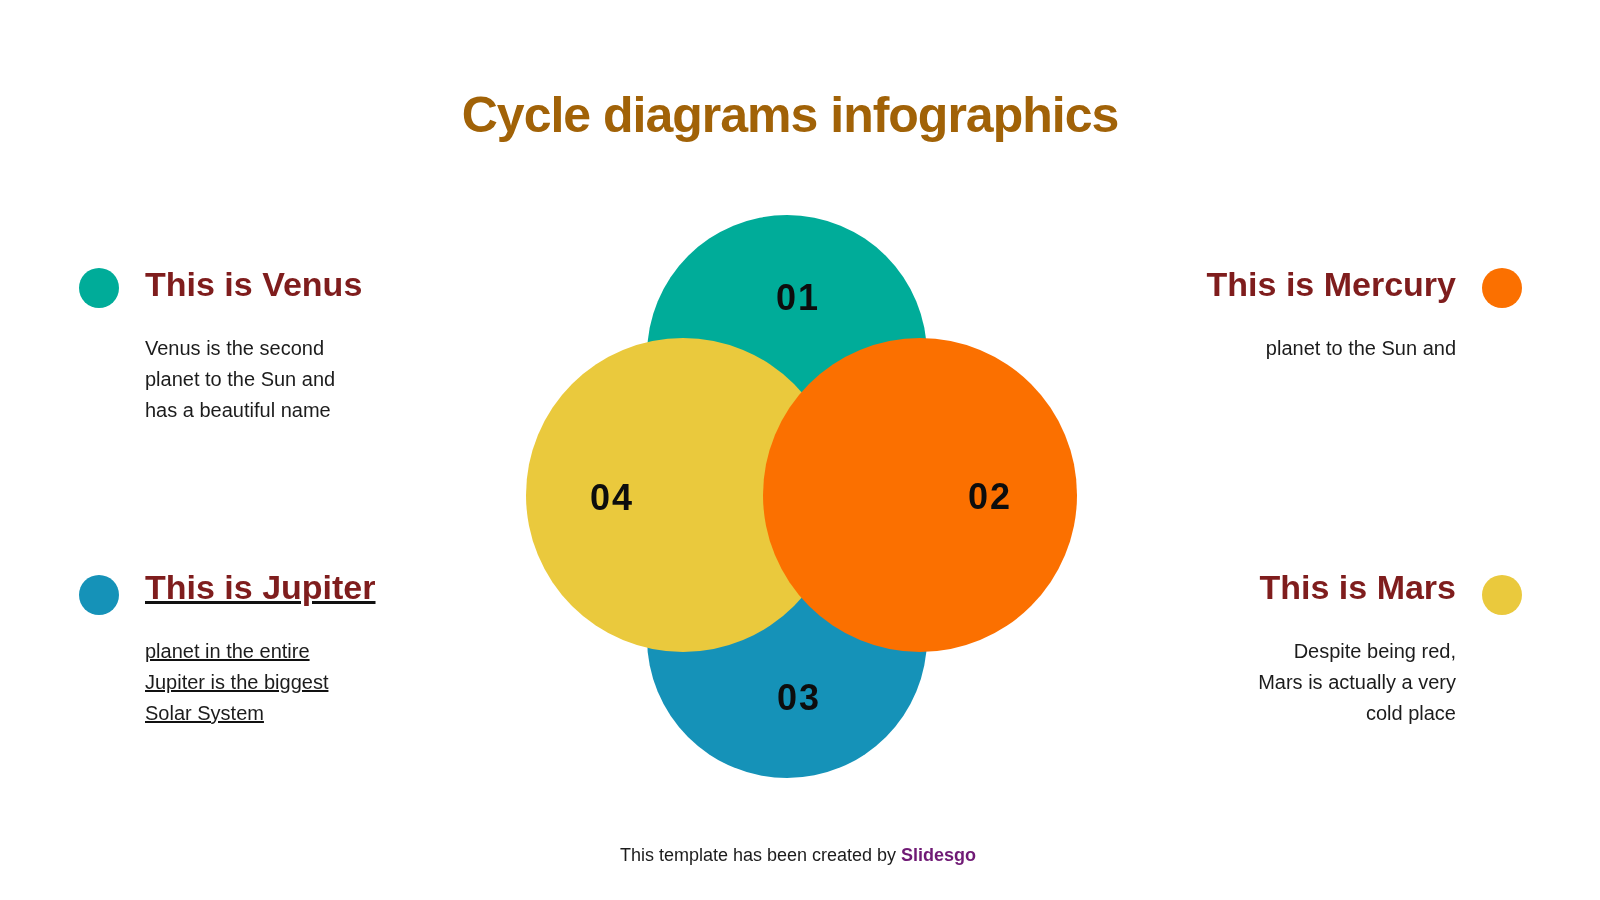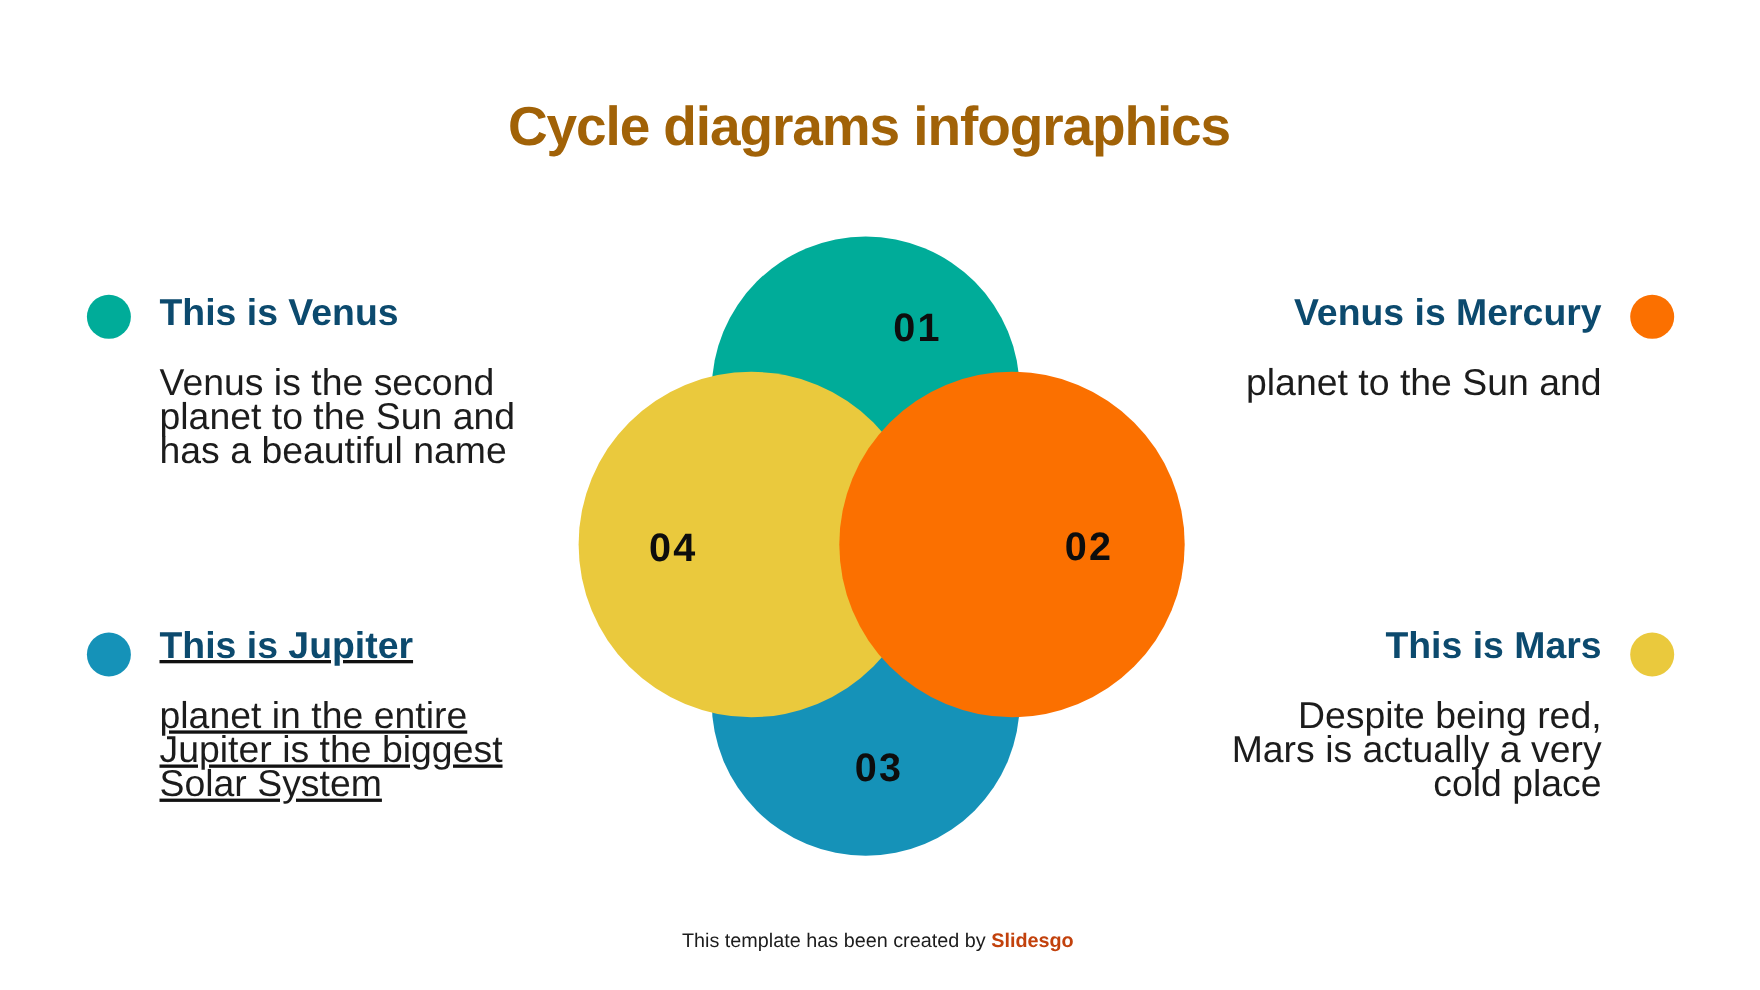--- a/index.html
+++ b/index.html
@@ -33,43 +33,43 @@
 
   .circle-label {
     position: absolute;
     transform: translate(-50%, -50%);
     z-index: 4;
     font-size: 36px;
     font-weight: 700;
     letter-spacing: 2px;
     color: #0d0d0d;
   }
-  .label-01 { left: 834px; top: 298px; text-align: center; }
+  .label-01 { left: 798px; top: 298px; text-align: center; }
   .label-02 { left: 990px; top: 497px; }
   .label-03 { left: 799px; top: 698px; }
   .label-04 { left: 612px; top: 498px; }
 
   
   .block { position: absolute; width: 340px; }
   .block-left  { text-align: left; }
   .block-right { text-align: right; }
   .block-venus   { left: 145px;  top: 263px; }
   .block-mercury { right: 144px; top: 263px; }
   .block-jupiter { left: 145px;  top: 566px; text-decoration: underline; }
   .block-mars    { right: 144px; top: 566px; text-align: right; }
 
   .block-heading {
     font-size: 34px;
     font-weight: 700;
     line-height: 42px;
-    color: #0c4a6e;
+    color: #7f1d1d;
   }
   .block-body {
     margin-top: 28px;
-    font-size: 34px;
+    font-size: 20px;
     line-height: 31px;
     color: #1c1c1c;
   }
 
   .dot {
     position: absolute;
     width: 40px; height: 40px;
     border-radius: 50%;
   }
   .dot-venus   { left: 79px;   top: 268px; }
@@ -77,21 +77,21 @@
   .dot-jupiter { left: 79px;   top: 575px; }
   .dot-mars    { left: 1482px; top: 575px; }
 
   .footer {
     position: absolute;
     top: 845px; left: 0; width: 1596px;
     text-align: center;
     font-size: 18px;
     color: #1c1c1c;
   }
-  .footer .brand { font-weight: 700; color: #c2410c; text-align: right; }
+  .footer .brand { font-weight: 700; color: #701a75; text-align: right; }
 </style>
 </head>
 <body>
 
 <div class="slide">
 
   <div class="title">Cycle diagrams infographics</div>
 
   <div>
     <div class="circle circle-01" style="background-color: rgb(0, 172, 153);"></div>
@@ -113,21 +113,21 @@
   <div class="block block-left block-venus">
     <div class="block-heading">This is Venus</div>
     <div class="block-body">
       <div>Venus is the second</div>
       <div>planet to the Sun and</div>
       <div>has a beautiful name</div>
     </div>
   </div>
 
   <div class="block block-right block-mercury">
-    <div class="block-heading">Venus is Mercury</div>
+    <div class="block-heading">This is Mercury</div>
     <div class="block-body">
       <div>planet to the Sun and</div>
     </div>
   </div>
 
   <div class="block block-left block-jupiter">
     <div class="block-heading">This is Jupiter</div>
     <div class="block-body">
       <div>planet in the entire</div>
       <div>Jupiter is the biggest</div>

